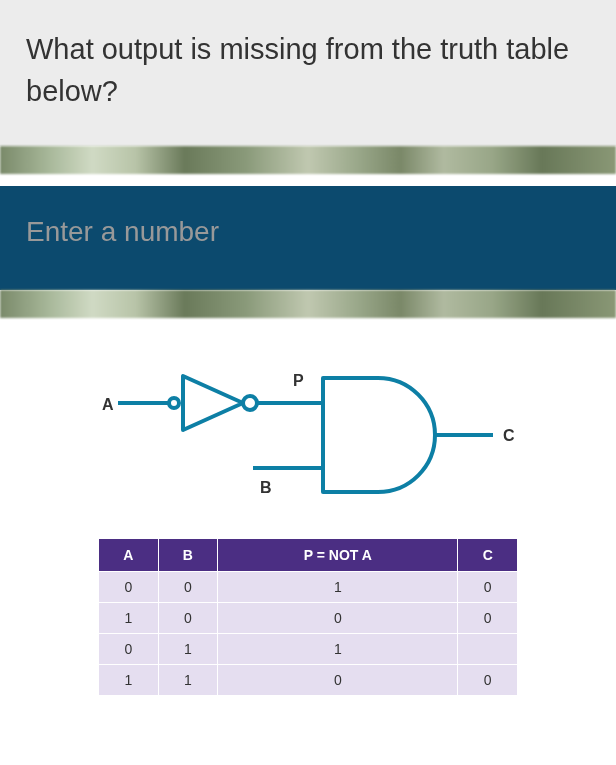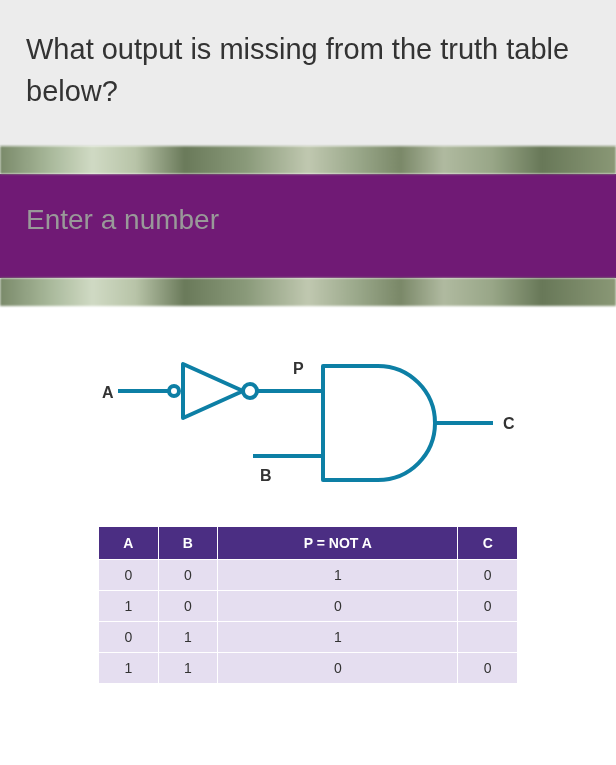--- a/index.html
+++ b/index.html
@@ -22,22 +22,23 @@
   }
   .divider-image {
     height: 28px;
     background: linear-gradient(90deg,
       #7a8a6a 0%, #a8b89a 8%, #d0dac4 15%, #b8c4a8 22%,
       #6a7a5a 30%, #8a9a7a 40%, #c0c8b0 50%, #9aa88a 58%,
       #7a8868 65%, #b0baa0 72%, #98a687 80%, #687858 88%, #8a9876 100%);
     filter: blur(1px);
   }
   .input-area {
-    background: #701a75;
+    background: #0c4a6e;
     padding: 30px 26px 42px 26px;
+    margin-top: 12px;
   }
   .answer-input {
     font-size: 28px;
     color: #999;
     border: none;
     background: transparent;
     width: 100%;
     outline: none;
     font-family: inherit;
   }

